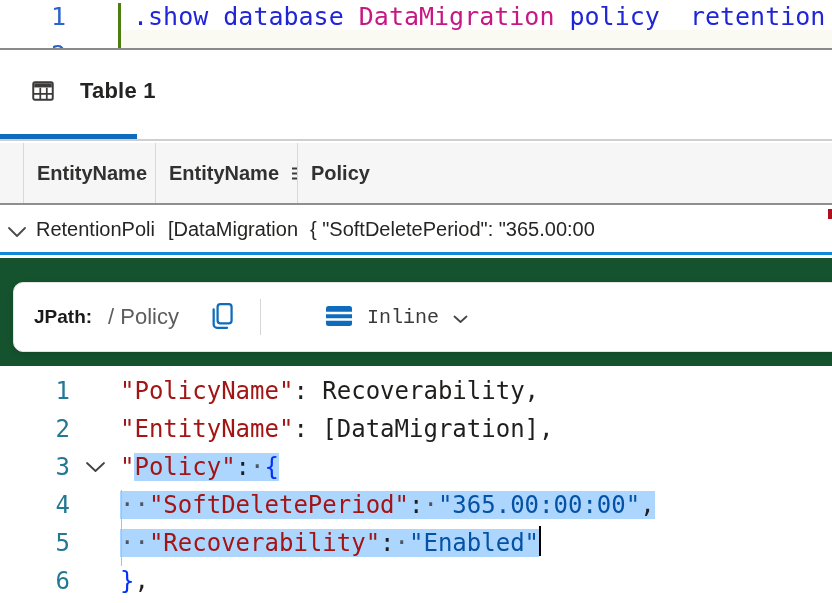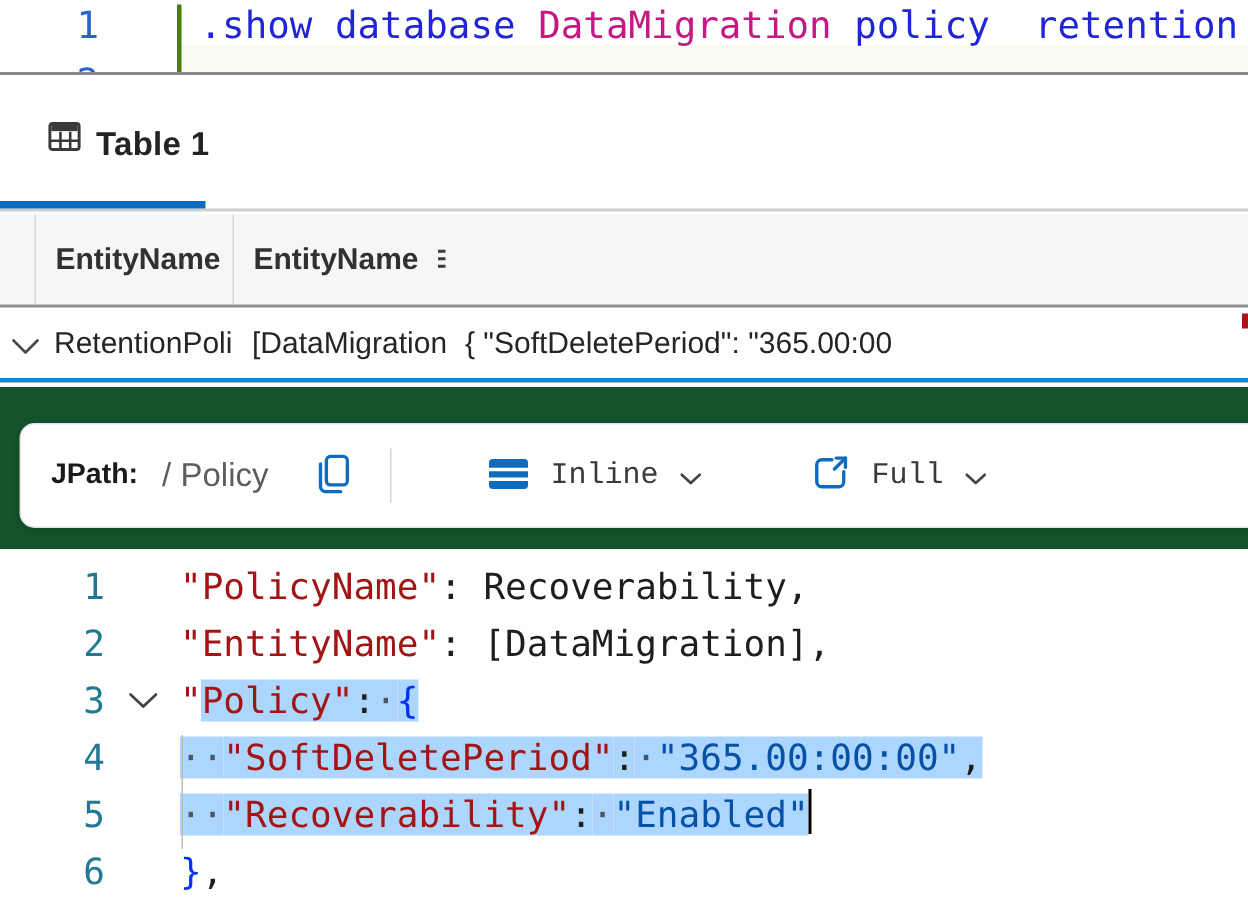--- a/index.html
+++ b/index.html
@@ -13,21 +13,21 @@
   .editor-gutter-num { position:absolute; left:0; width:66px; text-align:right;
                        font:25px/28px "DejaVu Sans Mono",monospace; color:#2a63cf; }
   .eln1 { top:3px; } .eln2 { top:41px; }
   .editor-code { position:absolute; left:118px; top:3px; right:0; border-left:3px solid #4d7c0f;
                  height:47px; padding-left:12px; font:25px/28px "DejaVu Sans Mono",monospace; white-space:pre; }
   .etk-keyword { color:#2026d6; } .etk-entity { color:#c71784; }
 
   
   .tabs-strip { position:absolute; top:52px; left:0; right:0; height:89px; background:#fff;
                 border-bottom:2px solid #cfcfcf; }
-  .tab { position:absolute; left:30px; top:26px; display:flex; align-items:flex-end; gap:8px; }
+  .tab { position:absolute; left:30px; top:26px; display:flex; align-items:flex-start; gap:24px; }
   .tab-label { font-size:22px; font-weight:600; color:#242322; letter-spacing:.2px; }
   .tab-underline { position:absolute; left:0; bottom:0; width:137px; height:5px; background:#0f6cbd; }
 
   
   .table-header { position:absolute; top:143px; left:0; right:0; height:62px; background:#f6f6f6;
                   border-bottom:2px solid #8f8f8f; }
   .th,.td { position:absolute; top:0; height:100%; display:flex; align-items:center; padding-left:13px; overflow:hidden; }
   .col1 { left:23px; width:132px; } .col2 { left:155px; width:142px; } .col3 { left:297px; width:535px; }
   .th { border-left:1px solid #d8d8d8; font-weight:600; font-size:20px; color:#323130; gap:11px; }
   .th .menu-icon { margin-top:2px; flex:none; }
@@ -95,20 +95,23 @@
 
   </div>
   <div class="th col2">
     <span>EntityName</span>
     <span class="menu-icon">
       <svg width="19" height="15" viewBox="0 0 19 15" fill="none">
         <path d="M2 2.5h15M2 7.5h15M2 12.5h15" stroke="#3b3a39" stroke-width="2"></path>
       </svg>
     </span>
   </div>
+  <div class="th col3">
+    <span>Policy</span>
+  </div>
 </div>
 
 <div class="table-row">
   <span class="row-chevron">
     <svg width="20" height="12" viewBox="0 0 20 12" fill="none">
       <path d="M2 2l8 8 8-8" stroke="#4a4a4a" stroke-width="1.8" stroke-linecap="round" stroke-linejoin="round"></path>
     </svg>
   </span>
   <div class="td col1">RetentionPolicy</div>
   <div class="td col2">[DataMigration]</div>
@@ -136,35 +139,20 @@
           <path d="M1 8h26M1 14.5h26" stroke="#fff" stroke-width="2.4"></path>
         </svg>
       </span>
       <span class="dd-label">Inline</span>
       <span class="dd-chev">
         <svg width="15" height="9" viewBox="0 0 15 9" fill="none">
           <path d="M1.5 1.5l6 5.5 6-5.5" stroke="#484644" stroke-width="1.8" stroke-linecap="round" stroke-linejoin="round"></path>
         </svg>
       </span>
     </button>
-    <button class="dd dd2">
-      <span>
-        <svg width="27" height="27" viewBox="0 0 24 24" fill="none" stroke="#0f6cbd" stroke-width="2" stroke-linecap="round" stroke-linejoin="round">
-          <path d="M13 4H7a3 3 0 0 0-3 3v10a3 3 0 0 0 3 3h10a3 3 0 0 0 3-3v-6"></path>
-          <path d="M14.5 9.5L21 3"></path>
-          <path d="M15.5 3H21v5.5"></path>
-        </svg>
-      </span>
-      <span class="dd-label">Full</span>
-      <span class="dd-chev">
-        <svg width="15" height="9" viewBox="0 0 15 9" fill="none">
-          <path d="M1.5 1.5l6 5.5 6-5.5" stroke="#484644" stroke-width="1.8" stroke-linecap="round" stroke-linejoin="round"></path>
-        </svg>
-      </span>
-    </button>
   </div>
 </div>
 
 <div class="json-viewer">
   <div class="indent-guide"></div>
   <div id="json-lines">
       <div class="json-line"><span class="ln">1</span><span class="chev-zone"></span><span class="code"><span class="tk-key">"PolicyName"</span><span class="tk-plain">: Recoverability,</span></span></div>
       <div class="json-line"><span class="ln">2</span><span class="chev-zone"></span><span class="code"><span class="tk-key">"EntityName"</span><span class="tk-plain">: [DataMigration],</span></span></div>
       <div class="json-line"><span class="ln">3</span><span class="chev-zone"><svg width="21" height="12" viewBox="0 0 21 12" fill="none">
             <path d="M2 2l8.5 8 8.5-8" stroke="#424242" stroke-width="1.8" stroke-linecap="round" stroke-linejoin="round"></path>

